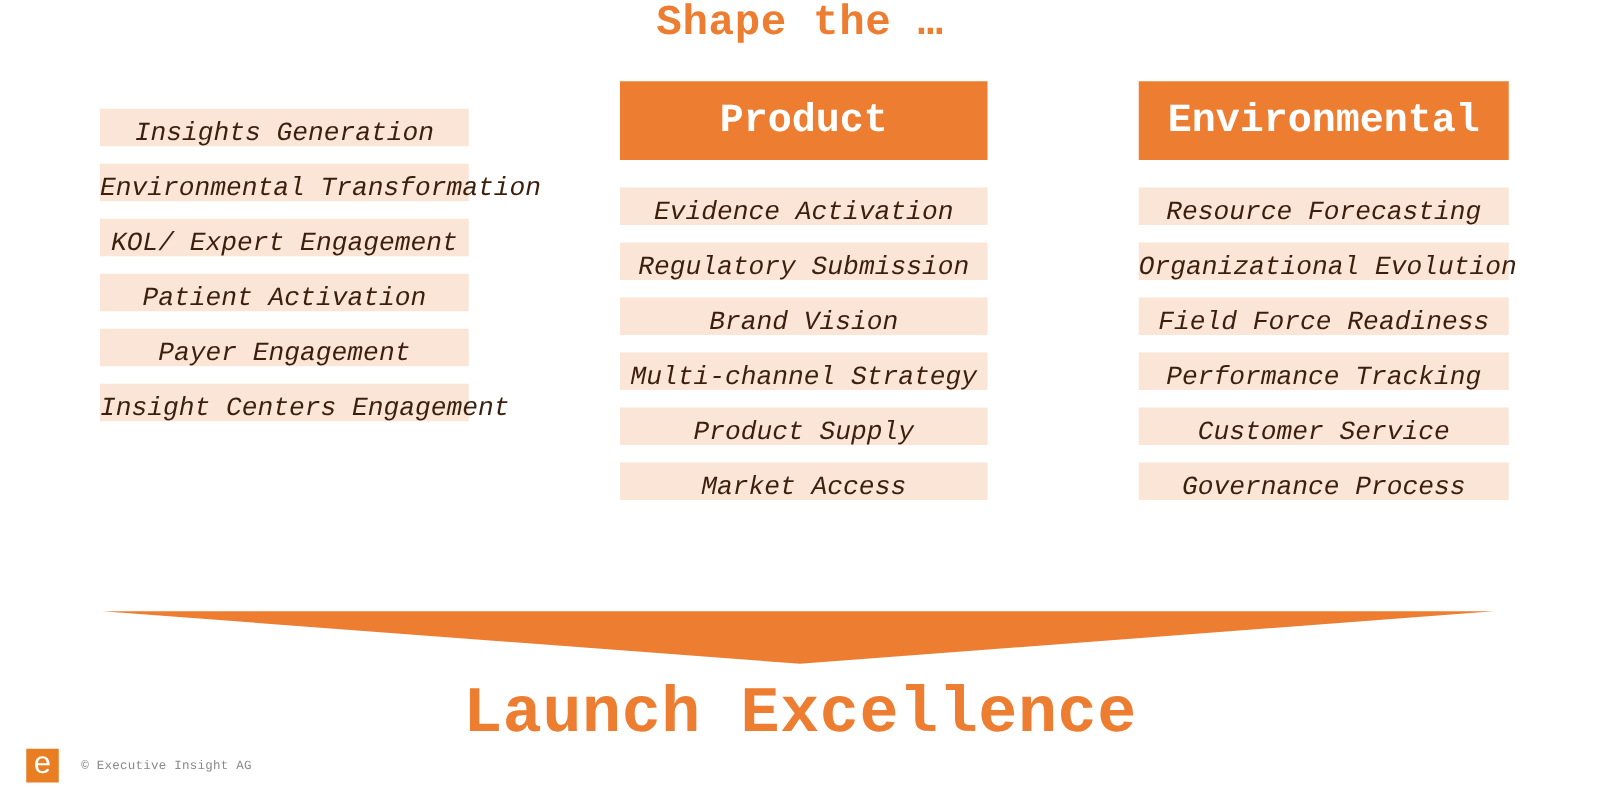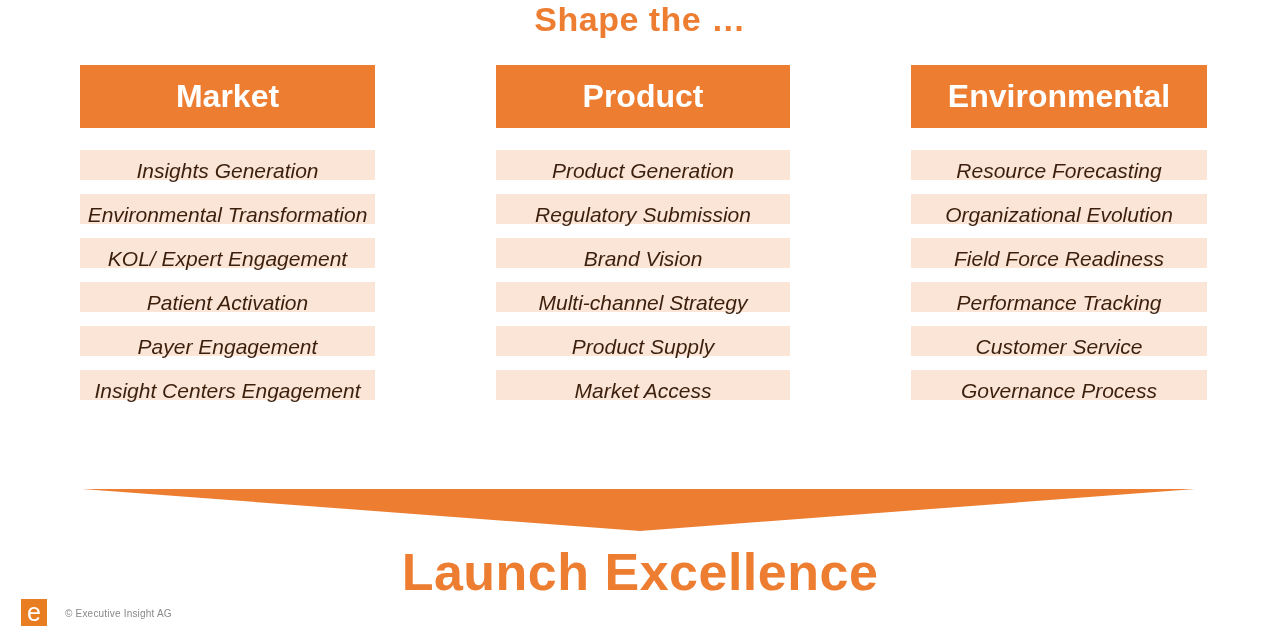--- a/index.html
+++ b/index.html
@@ -7,20 +7,21 @@
     padding: 0;
     background: #ffffff;
     font-family: "Liberation Sans", sans-serif;
   }
   .slide {
     position: relative;
     width: 1280px;
     height: 638px;
     background: #ffffff;
     overflow: hidden;
+    font-family: Liberation Mono, monospace;
   }
   .page-title {
     position: absolute;
     top: 0px;
     left: 0;
     width: 100%;
     text-align: center;
     font-size: 34px;
     font-weight: bold;
     color: #ED7D31;
@@ -98,35 +99,34 @@
   }
 </style>
 </head>
 <body>
 
 <div class="slide">
 
   <div class="page-title">Shape the …</div>
 
   <div class="column col-1">
-    <div class="col-header">Market</div>
     <div class="col-items">
       <div class="item">Insights Generation</div>
       <div class="item">Environmental Transformation</div>
       <div class="item">KOL/ Expert Engagement</div>
       <div class="item">Patient Activation</div>
       <div class="item">Payer Engagement</div>
       <div class="item">Insight Centers Engagement</div>
     </div>
   </div>
 
   <div class="column col-2">
     <div class="col-header">Product</div>
     <div class="col-items">
-      <div class="item">Product Generation</div>
+      <div class="item">Evidence Activation</div>
       <div class="item">Regulatory Submission</div>
       <div class="item">Brand Vision</div>
       <div class="item">Multi-channel Strategy</div>
       <div class="item">Product Supply</div>
       <div class="item">Market Access</div>
     </div>
   </div>
 
   <div class="column col-3">
     <div class="col-header">Environmental</div>

